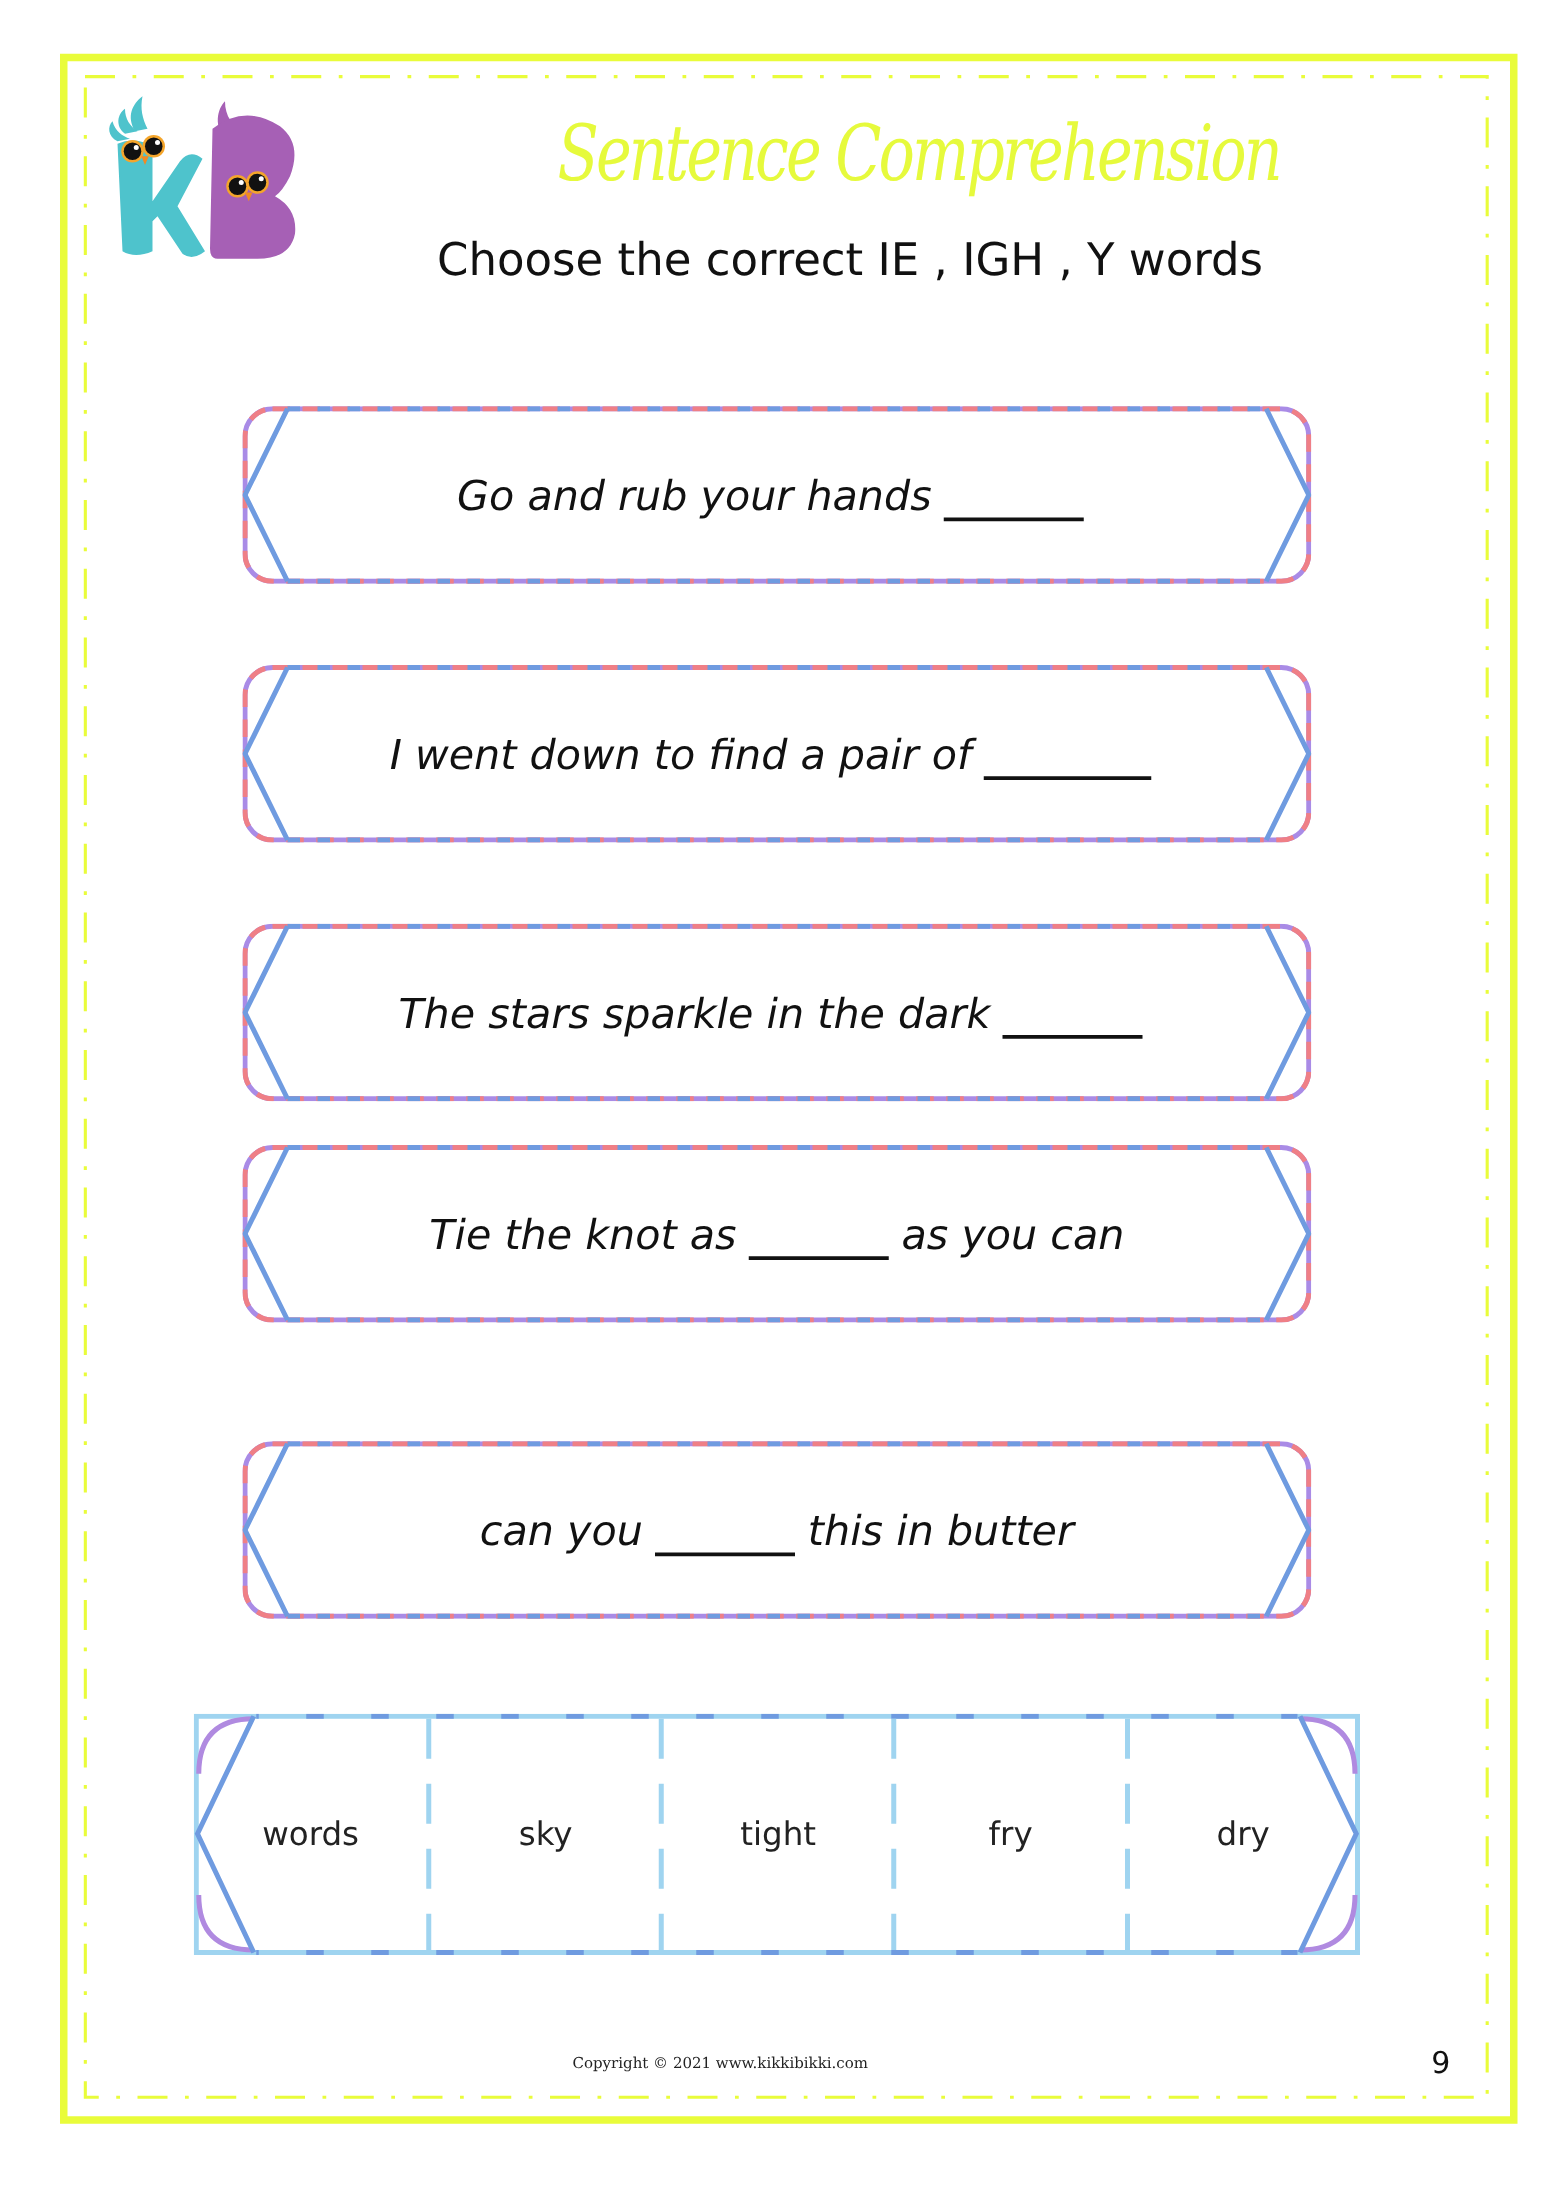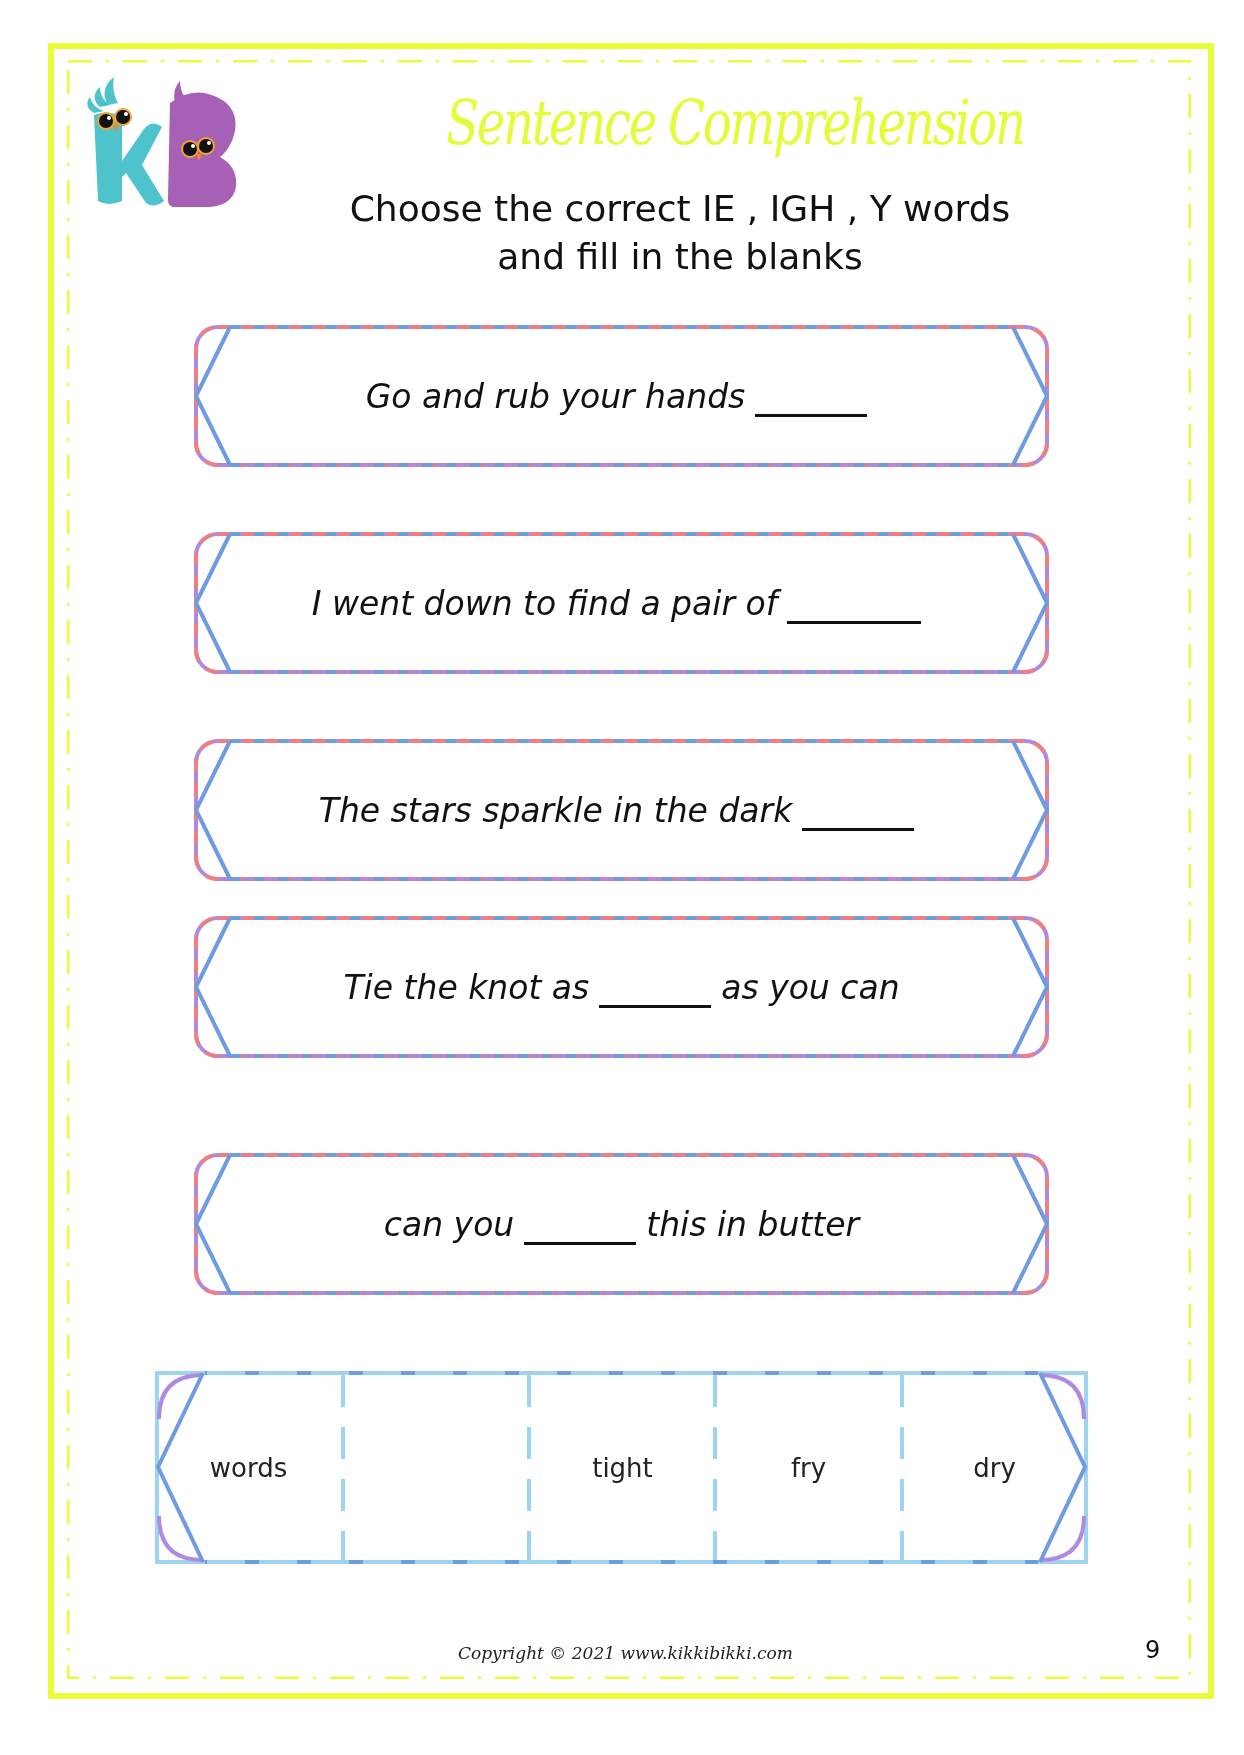--- a/index.html
+++ b/index.html
@@ -25,21 +25,21 @@
                    white-space: nowrap; font-style: italic; }
   .blank { display: inline-block; width: 112px; border-bottom: 3px solid #111; height: 30px;
            margin: 0 10px; vertical-align: baseline; position: relative; top: 4px; }
   .blank.long { width: 134px; }
   .word-bank { position: absolute; left: 155px; top: 1371px; width: 933px; height: 193px; }
   .word-bank svg { position: absolute; left: 0; top: 0; }
   .word-cell { position: absolute; top: 0; height: 193px; width: 187px;
                display: flex; align-items: center; justify-content: center;
                font-family: "DejaVu Sans", sans-serif; font-size: 26px; color: #222; }
   .footer-copy { position: absolute; left: 458px; top: 1643px; font-family: "DejaVu Serif", serif;
-                 font-size: 17px; color: #222; white-space: nowrap; font-style: italic; }
+                 font-size: 12px; color: #222; white-space: nowrap; }
   .page-number { position: absolute; left: 1145px; top: 1636px; font-family: "DejaVu Sans", sans-serif;
                  font-size: 24px; color: #111; }
 </style>
 </head>
 <body>
 
 <div class="outer-border"></div>
 <div class="inner-border">
   <svg width="1124" height="1619">
     <rect x="1" y="1" width="1122" height="1617" fill="none" stroke="#e9fc3a" stroke-width="3" stroke-dasharray="24 14 3 14"></rect>
@@ -75,21 +75,20 @@
     <circle cx="120" cy="71" r="7" fill="#111"></circle>
     <circle cx="107" cy="71" r="2" fill="#fff"></circle>
     <circle cx="123" cy="68" r="2" fill="#fff"></circle>
     <path d="M110 79 L116 79 L113 86 Z" fill="#f08a24"></path>
   </svg>
 </div>
 
 <div class="title">Sentence Comprehension</div>
 <div class="subtitle">
   <div>Choose the correct IE , IGH , Y words</div>
-  <div>and fill in the blanks</div>
 </div>
 
 <div class="sentence-box" style="top:325px">
   <svg width="855" height="142">
     <rect x="2" y="2" width="851" height="138" rx="22" fill="none" stroke="#a98be6" stroke-width="4"></rect>
     <rect x="2" y="2" width="851" height="138" rx="22" fill="none" stroke="#ef7f86" stroke-width="4" stroke-dasharray="14 10"></rect>
     <line x1="36" y1="2" x2="819" y2="2" stroke="#6f9be0" stroke-width="4" stroke-dasharray="10 14"></line>
     <line x1="36" y1="140" x2="819" y2="140" stroke="#6f9be0" stroke-width="4" stroke-dasharray="10 14"></line>
     <polyline points="36,2 2,71 36,140" fill="none" stroke="#6f9be0" stroke-width="4"></polyline>
     <polyline points="819,2 853,71 819,140" fill="none" stroke="#6f9be0" stroke-width="4"></polyline>
@@ -173,19 +172,20 @@
     <path d="M48 4 Q4 4 4 48 M4 145 Q4 189 48 189" fill="none" stroke="#b08ae0" stroke-width="4"></path>
     <path d="M885 4 Q929 4 929 48 M929 145 Q929 189 885 189" fill="none" stroke="#b08ae0" stroke-width="4"></path>
     <polyline points="48,2 3,96 48,191" fill="none" stroke="#6f9be0" stroke-width="4"></polyline>
     <polyline points="885,2 930,96 885,191" fill="none" stroke="#6f9be0" stroke-width="4"></polyline>
     <line x1="188" y1="4" x2="188" y2="189" stroke="#9fd4f0" stroke-width="4" stroke-dasharray="32 20"></line>
     <line x1="374" y1="4" x2="374" y2="189" stroke="#9fd4f0" stroke-width="4" stroke-dasharray="32 20"></line>
     <line x1="560" y1="4" x2="560" y2="189" stroke="#9fd4f0" stroke-width="4" stroke-dasharray="32 20"></line>
     <line x1="747" y1="4" x2="747" y2="189" stroke="#9fd4f0" stroke-width="4" stroke-dasharray="32 20"></line>
   </svg>
   <div class="word-cell" style="left:0px">words</div>
+  <div class="word-cell" style="left:188px">sky</div>
   <div class="word-cell" style="left:374px">tight</div>
   <div class="word-cell" style="left:560px">fry</div>
   <div class="word-cell" style="left:746px">dry</div>
 </div>
 
 <div class="footer-copy">Copyright © 2021 www.kikkibikki.com</div>
 <div class="page-number">9</div>
 
 </body></html>

